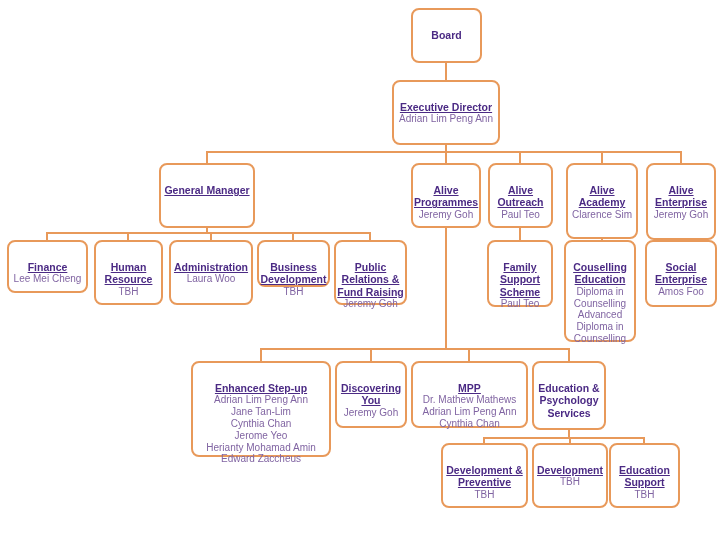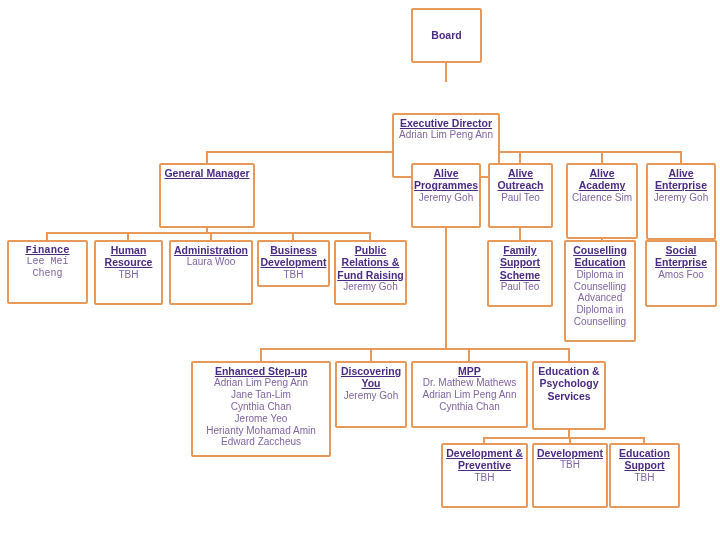--- a/index.html
+++ b/index.html
@@ -6,23 +6,23 @@
   .slide {
     position:relative; width:720px; height:540px;
     background:#ffffff; overflow:hidden;
     font-family:"Liberation Sans", sans-serif;
   }
   .connectors { position:absolute; left:0; top:0; width:720px; height:540px; }
   .node {
     position:absolute; box-sizing:border-box;
     background:#ffffff;
     border:2px solid #E8995A;
-    border-radius:2px;
+    border-radius:8px;
     text-align:center;
-    padding:2px 1px;
+    padding:19px 1px;
   }
   .node .title {
     font-weight:bold; font-size:10.5px; line-height:1.18;
     color:#4B2A84; text-decoration:underline;
   }
   .node .title.plain { text-decoration:none; }
   .node .body {
     font-size:10px; line-height:1.18;
     color:#8064A2; white-space:pre-line;
   }
@@ -39,21 +39,21 @@
     <path d="M207 227 L207 233 M47 233 L370 233 M47 233 L47 241 M128 233 L128 241 M211 233 L211 241 M293 233 L293 241 M370 233 L370 241"></path>
     <path d="M520 227 L520 241 M602 227 L602 241 M681 227 L681 241"></path>
     <path d="M446 227 L446 349 M261 349 L569 349 M261 349 L261 362 M371 349 L371 362 M469 349 L469 362 M569 349 L569 362"></path>
     <path d="M569 429 L569 438 M484 438 L644 438 M484 438 L484 444 M570 438 L570 444 M644 438 L644 444"></path>
   </svg>
 
   <div class="node center-v" style="left:411px; top:8px; width:71px; height:55px;">
     <div class="title plain">Board</div>
   </div>
 
-  <div class="node" style="left:392px; top:80px; width:108px; height:65px;margin-top:33px;">
+  <div class="node" style="left:392px; top:80px; width:108px; height:65px;">
     <div class="title">Executive Director</div>
     <div class="body">Adrian Lim Peng Ann</div>
   </div>
 
   <div class="node" style="left:159px; top:163px; width:96px; height:65px;">
     <div class="title">General Manager</div>
   </div>
 
   <div class="node" style="left:411px; top:163px; width:70px; height:65px;">
     <div class="title">Alive Programmes</div>
@@ -68,21 +68,21 @@
   <div class="node" style="left:566px; top:163px; width:72px; height:76px;">
     <div class="title">Alive Academy</div>
     <div class="body">Clarence Sim</div>
   </div>
 
   <div class="node" style="left:646px; top:163px; width:70px; height:77px;">
     <div class="title">Alive Enterprise</div>
     <div class="body">Jeremy Goh</div>
   </div>
 
-  <div class="node" style="left:7px; top:240px; width:81px; height:64px;font-family:Liberation Mono, monospace;">
+  <div class="node" style="left:7px; top:240px; width:81px; height:53px;">
     <div class="title">Finance</div>
     <div class="body">Lee Mei Cheng</div>
   </div>
 
   <div class="node" style="left:94px; top:240px; width:69px; height:65px;">
     <div class="title">Human Resource</div>
     <div class="body">TBH</div>
   </div>
 
   <div class="node" style="left:169px; top:240px; width:84px; height:65px;">

